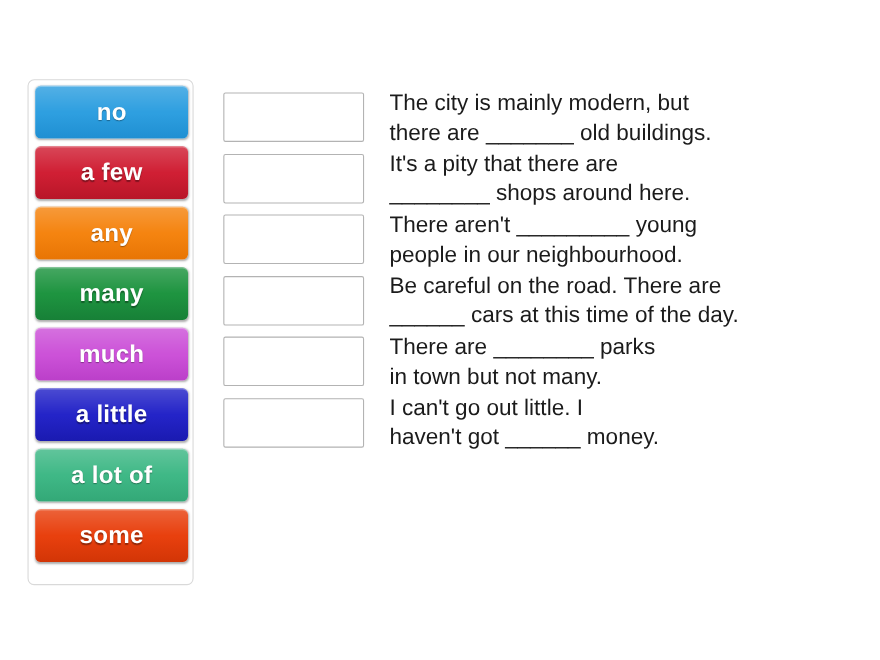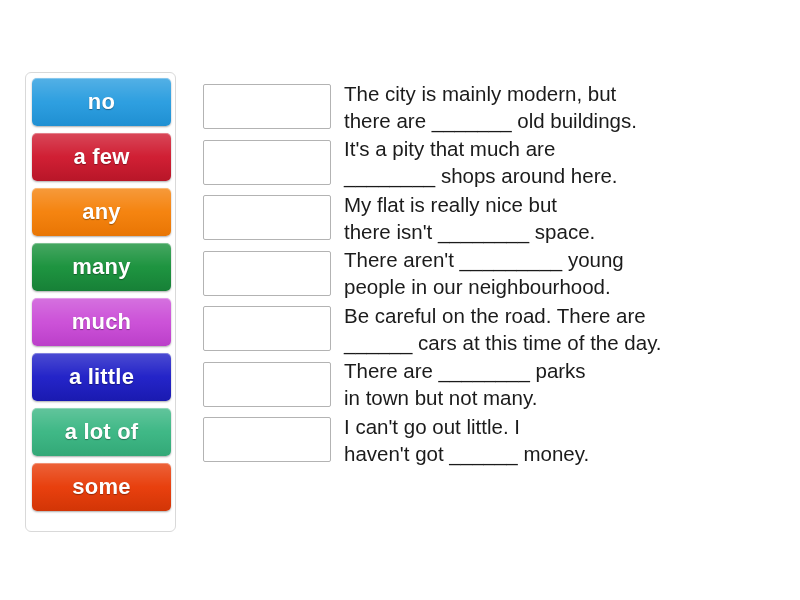--- a/index.html
+++ b/index.html
@@ -71,20 +71,21 @@
     left: 203px;
     top: 79px;
     width: 575px;
   }
 
   .row {
     position: relative;
     height: 55.5px;
     display: flex;
     align-items: center;
+    gap: 10px;
   }
 
   .dropzone {
     box-sizing: border-box;
     width: 128px;
     height: 45px;
     flex: 0 0 128px;
     background: #ffffff;
     border: 1px solid #b3b3b3;
     border-radius: 2px;
@@ -132,27 +133,22 @@
     </div>
 
   <div class="rows" id="rows-list">
       <div class="row">
         <div class="dropzone"></div>
         <div class="sentence">The city is mainly modern, but
 there are _______ old buildings.</div>
       </div>
       <div class="row">
         <div class="dropzone"></div>
-        <div class="sentence">It's a pity that much are
+        <div class="sentence">It's a pity that there are
 ________ shops around here.</div>
-      </div>
-      <div class="row">
-        <div class="dropzone"></div>
-        <div class="sentence">My flat is really nice but
-there isn't ________ space.</div>
       </div>
       <div class="row">
         <div class="dropzone"></div>
         <div class="sentence">There aren't _________ young
 people in our neighbourhood.</div>
       </div>
       <div class="row">
         <div class="dropzone"></div>
         <div class="sentence">Be careful on the road. There are
 ______ cars at this time of the day.</div>

